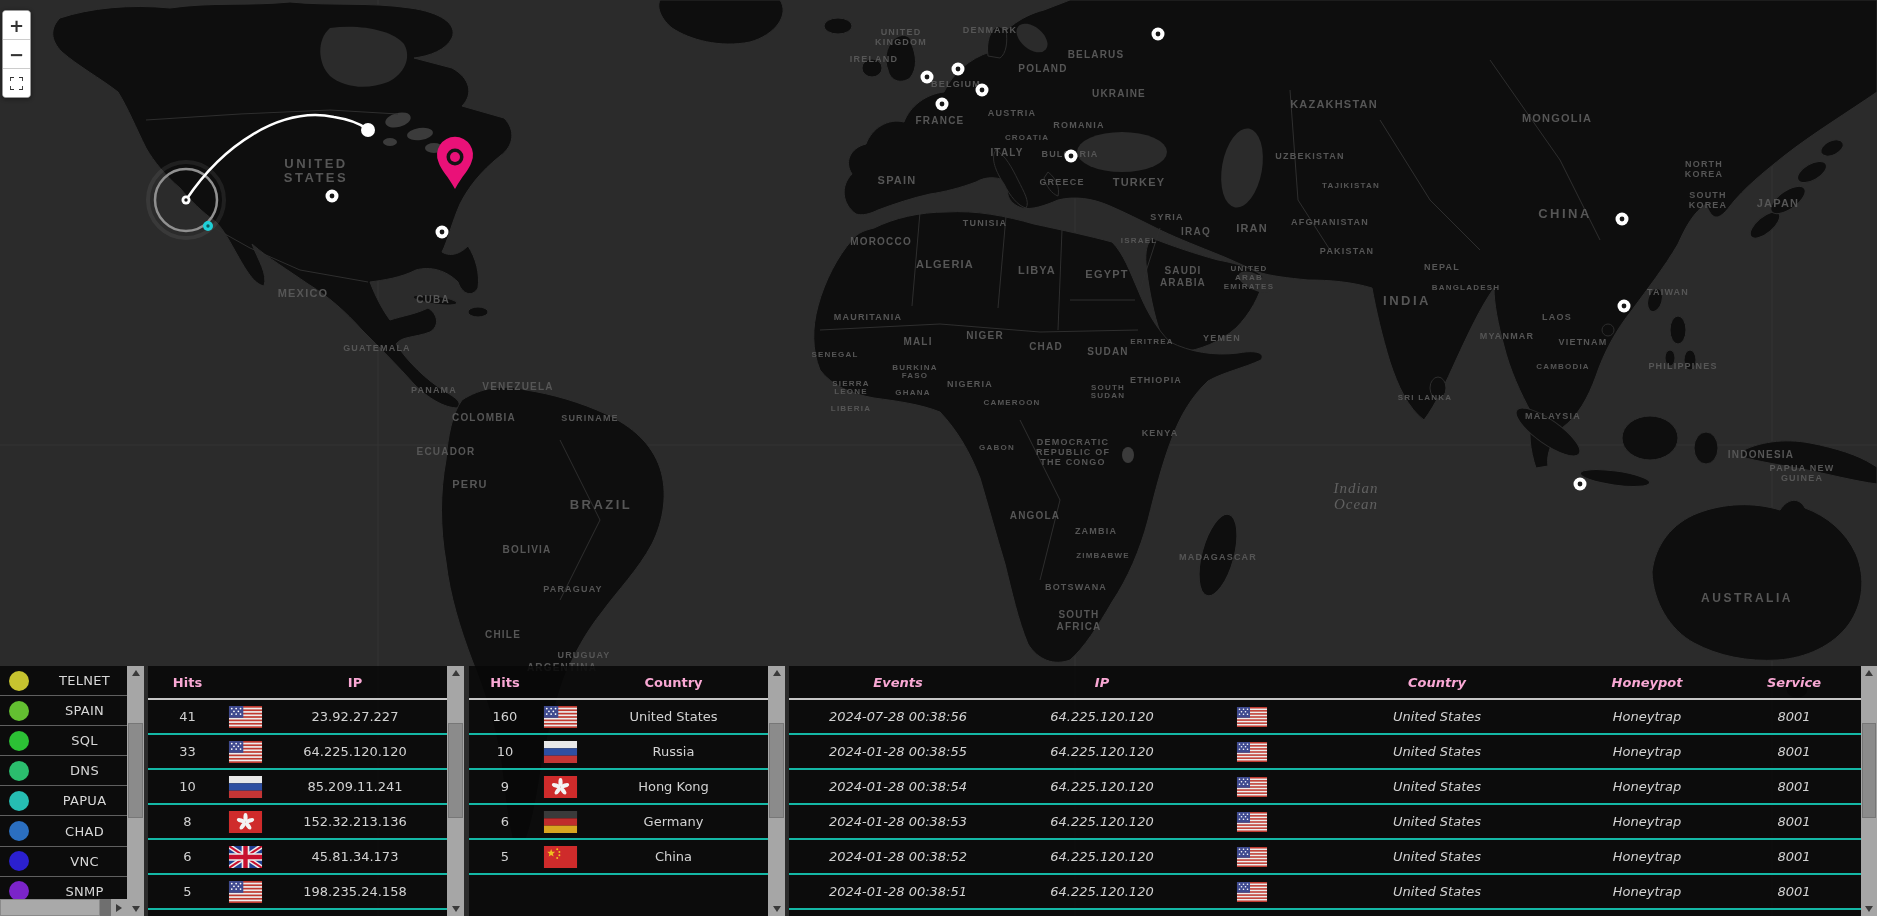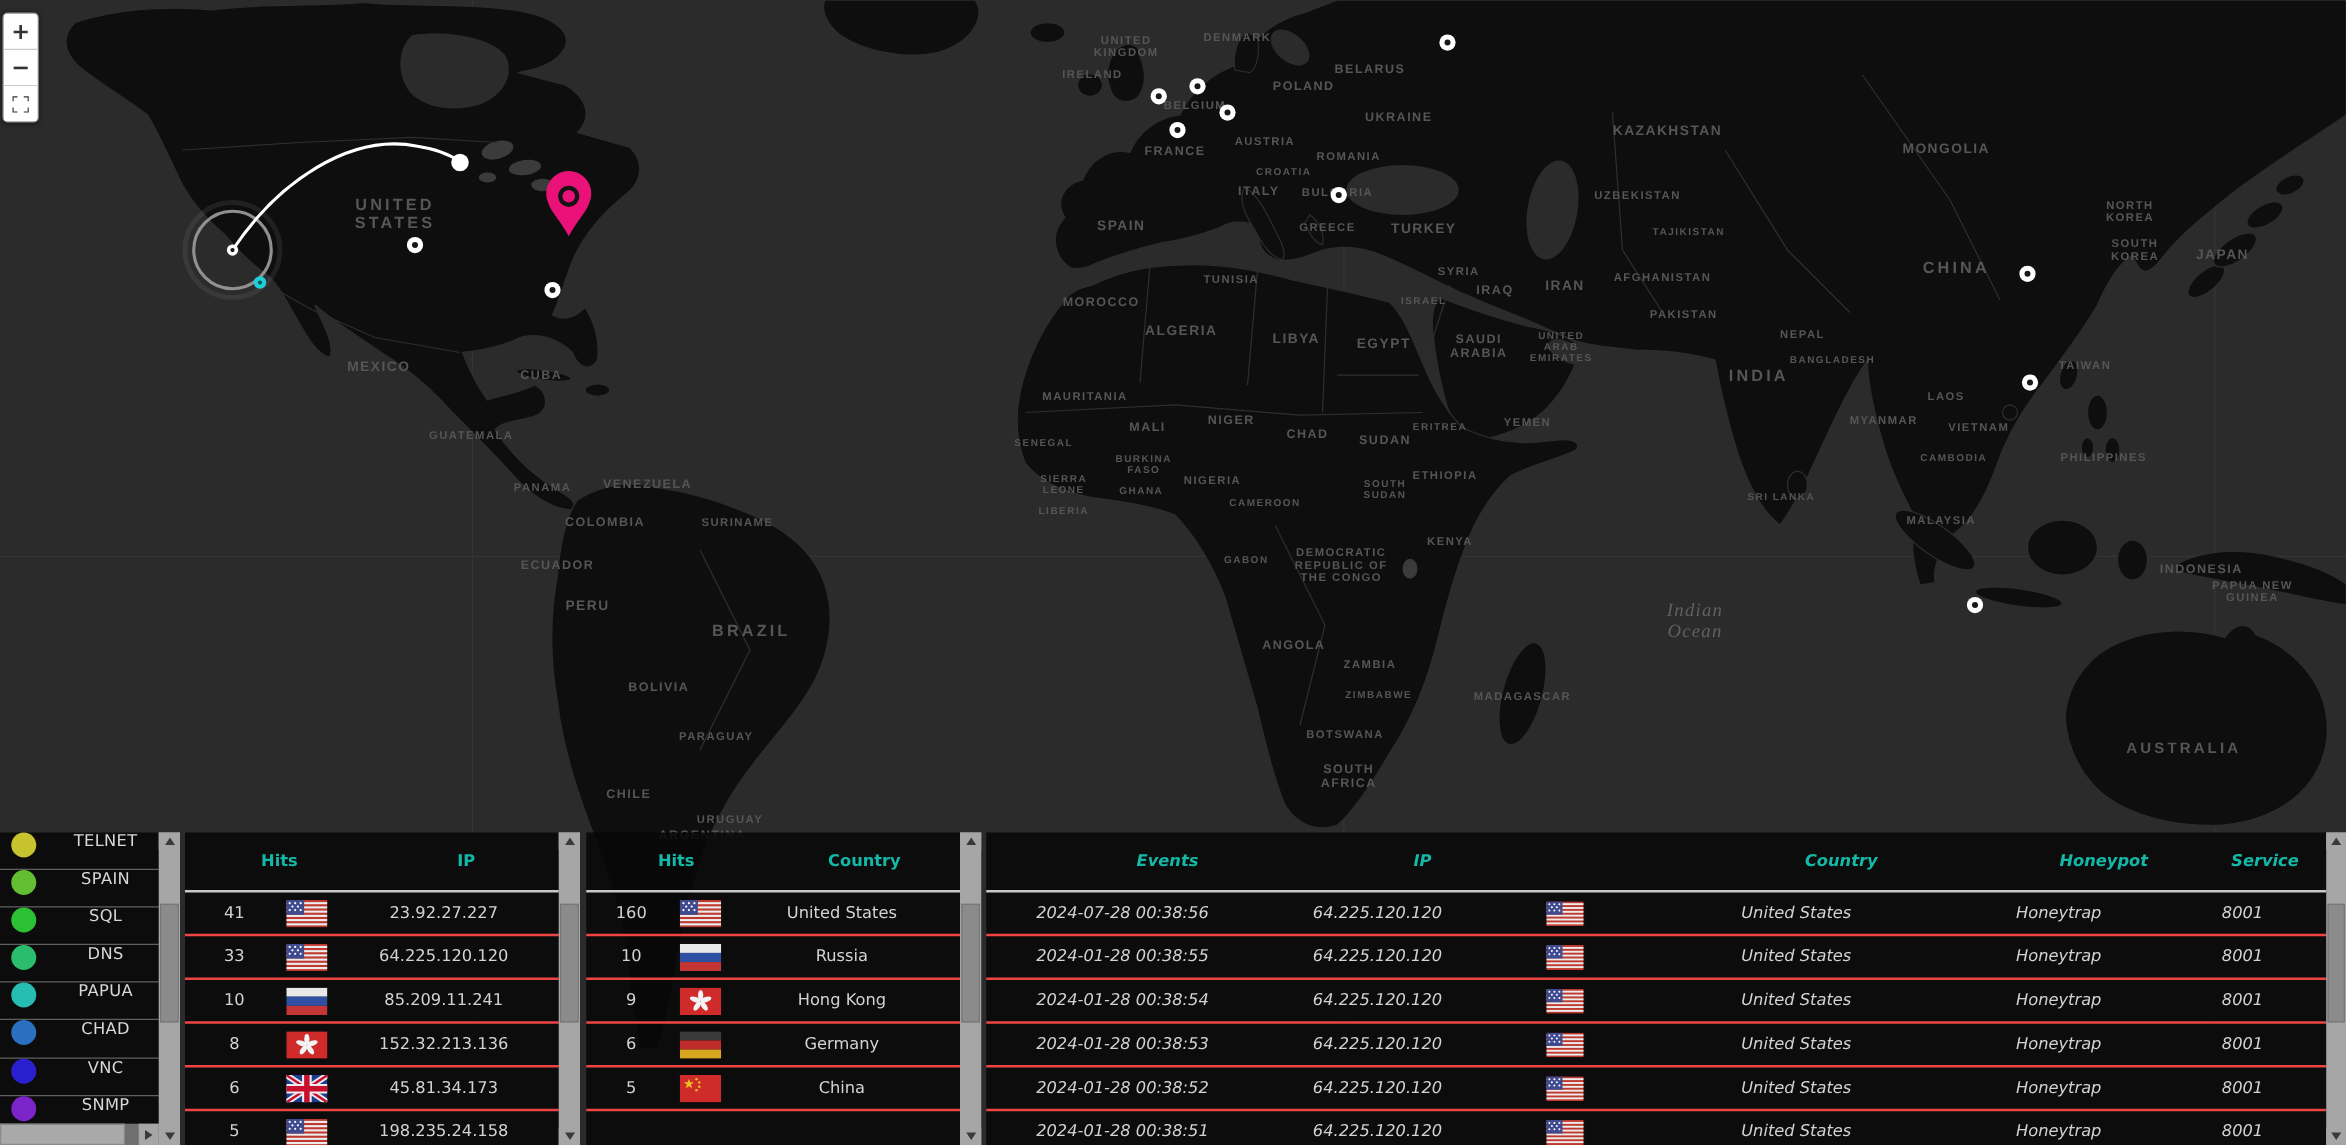--- a/index.html
+++ b/index.html
@@ -11,42 +11,42 @@
 
   
   #zoomctl{position:absolute;left:2px;top:10px;width:27px;background:#fff;border:1px solid #999;border-radius:4px;overflow:hidden;box-shadow:0 1px 4px rgba(0,0,0,.45);}
   .zbtn{height:28px;display:flex;align-items:center;justify-content:center;color:#333;font:bold 18px "DejaVu Sans",sans-serif;border-bottom:1px solid #ccc;cursor:pointer;background:#fff;}
   .zbtn:last-child{border-bottom:none;}
 
   
   .panel{position:absolute;background:rgba(8,8,8,0.87);}
   
   #legend{left:0;top:666px;width:127px;height:233px;}
-  .legend-row{height:29.1px;display:flex;align-items:flex-start;border-bottom:1px solid #606060;gap:13px;}
+  .legend-row{height:29.1px;display:flex;align-items:center;border-bottom:1px solid #606060;gap:13px;}
   .legend-row:last-child{border-bottom:none;}
   .legend-dot{width:20px;height:20px;border-radius:50%;margin-left:9px;flex:0 0 auto;}
   .legend-label{flex:1;text-align:center;color:#d8d8d8;font-size:13px;letter-spacing:.3px;}
 
   
   .vscroll{position:absolute;top:666px;width:17px;height:250px;background:#a6a6a6;display:flex;flex-direction:column;}
   .sb-btn{height:14px;flex:0 0 auto;display:flex;align-items:center;justify-content:center;background:#a6a6a6;cursor:pointer;}
   .sb-track{position:relative;flex:1;}
   .sb-thumb{position:absolute;left:1px;right:1px;top:43px;height:93px;background:#8b8b8b;border:1px solid #777;cursor:pointer;}
   .tri-up{width:0;height:0;border-left:4px solid transparent;border-right:4px solid transparent;border-bottom:6px solid #3a3a3a;}
   .tri-down{width:0;height:0;border-left:4px solid transparent;border-right:4px solid transparent;border-top:6px solid #3a3a3a;}
   .tri-right{width:0;height:0;border-top:4px solid transparent;border-bottom:4px solid transparent;border-left:6px solid #3a3a3a;}
   #legend-hscroll{position:absolute;left:0;top:899px;width:127px;height:17px;background:#6f6f6f;display:flex;}
   #legend-hscroll .h-thumb{width:98px;background:#a9a9a9;border:1px solid #8a8a8a;cursor:pointer;}
   #legend-hscroll .h-gap{flex:1;}
   #legend-hscroll .sb-btn{width:16px;height:17px;}
 
   
   .dtable{left:0;top:666px;height:250px;color:#d2d2d2;font-size:13px;}
-  .trow{display:grid;align-items:center;border-bottom:2px solid #ef4444;height:35px;box-sizing:border-box;}
-  .trow.head{height:48px;font-weight:bold;color:#14b8a6;border-bottom:2px solid #c8c8c8;padding-left:36px;}
+  .trow{display:grid;align-items:center;border-bottom:2px solid #14b8a6;height:35px;box-sizing:border-box;}
+  .trow.head{height:34px;font-weight:bold;color:#f9a8d4;border-bottom:2px solid #c8c8c8;}
   .tcell{text-align:center;white-space:nowrap;overflow:hidden;}
   .flagcell{display:flex;align-items:center;justify-content:center;}
   .flag{display:block;outline:1px solid rgba(20,20,20,.6);}
   #t1 .trow{grid-template-columns:79px 36px 1fr;}
   #t2 .trow{grid-template-columns:72px 38px 1fr;}
   #t3 .trow{grid-template-columns:218px 190px 110px 260px 160px 1fr;}
 </style>
 </head>
 <body>
 

